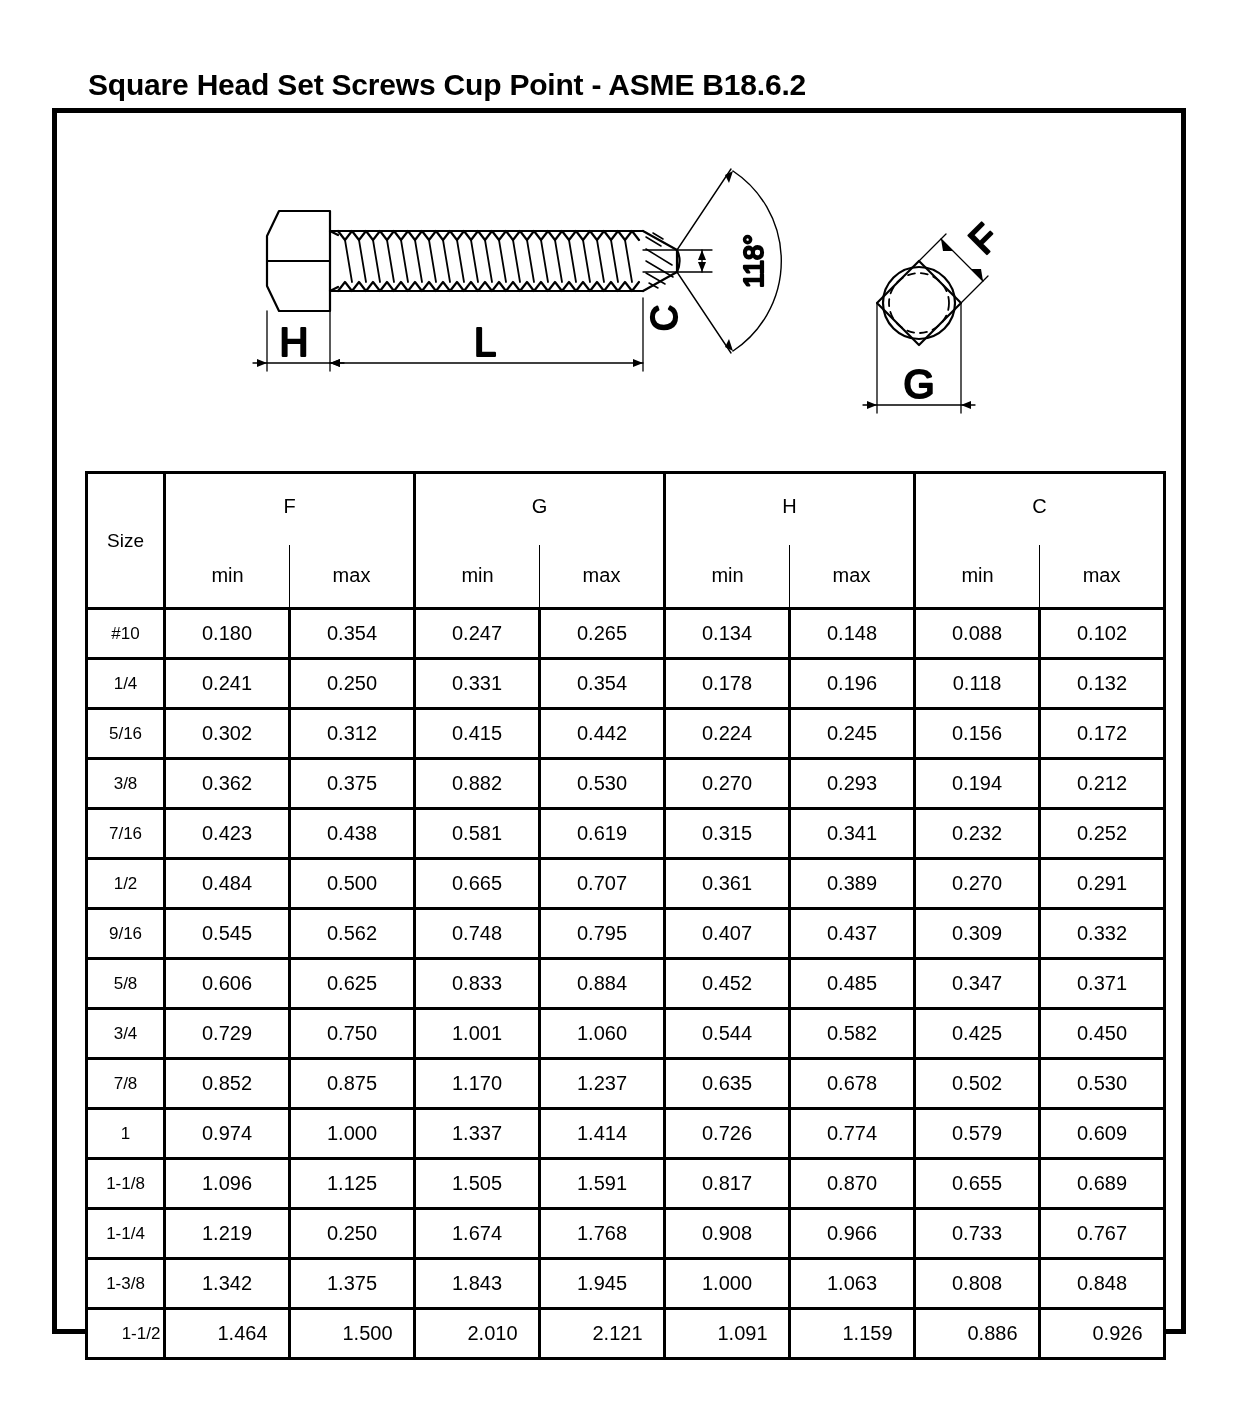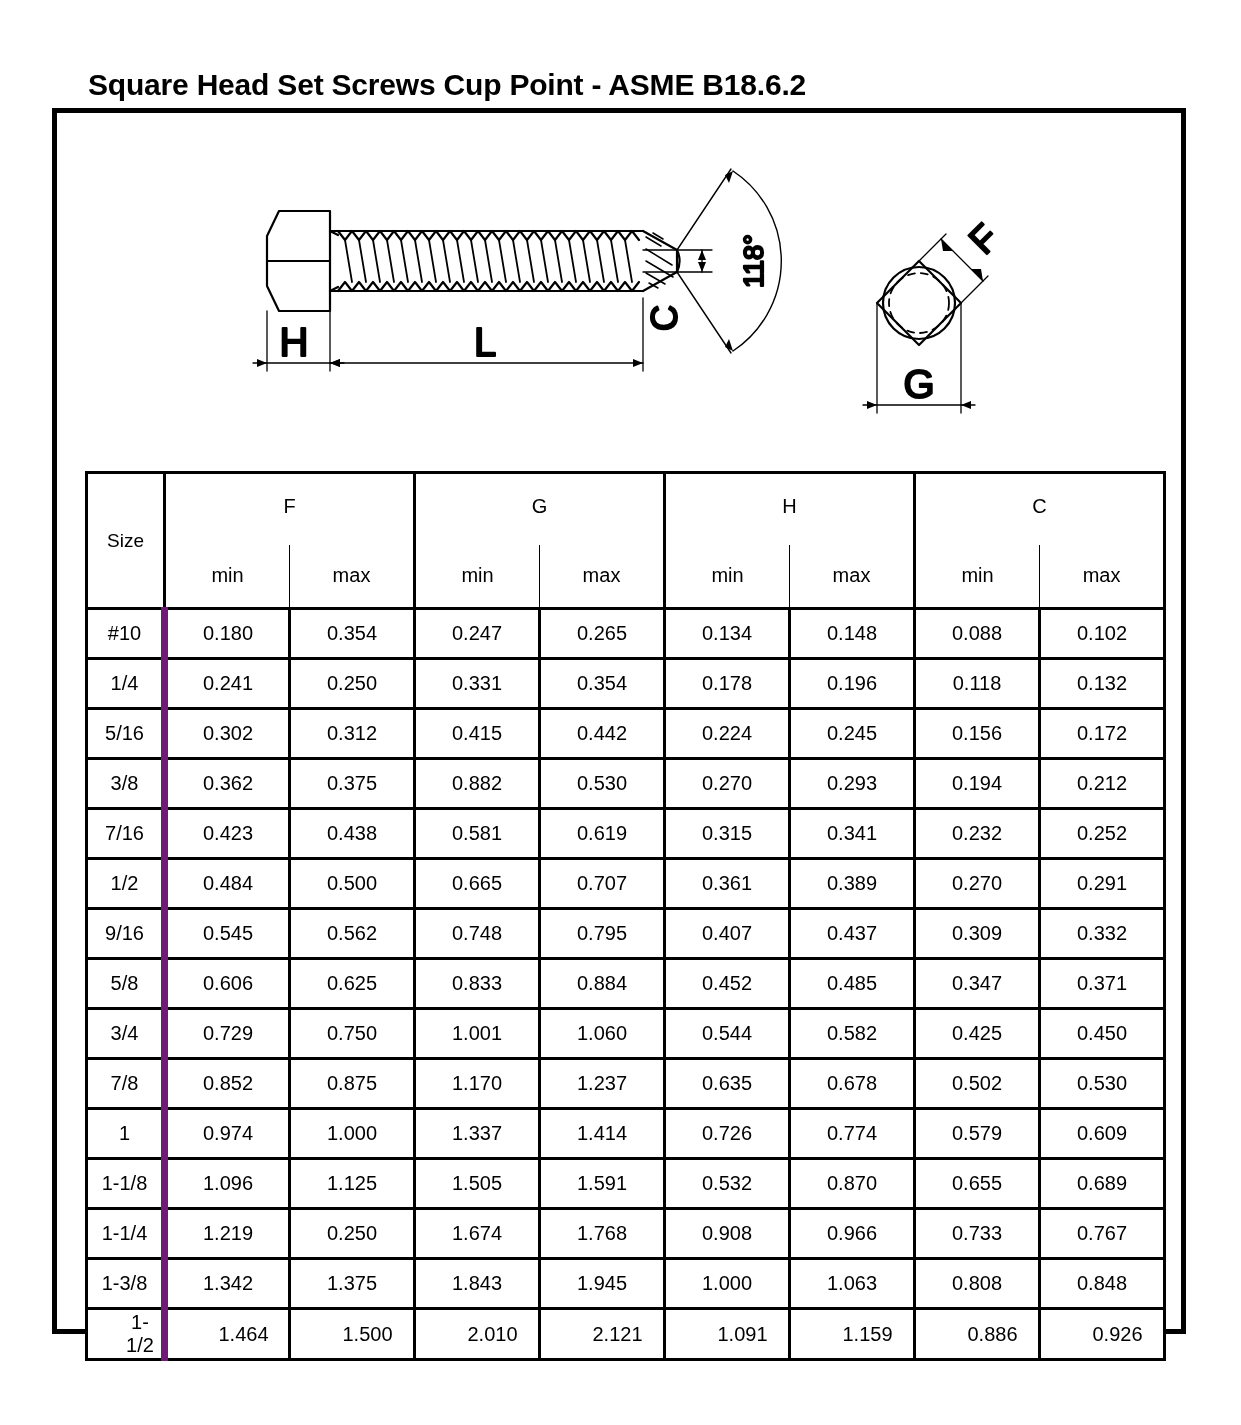--- a/index.html
+++ b/index.html
@@ -96,22 +96,22 @@
     font-size: 20px;
     height: 58px;
     border-bottom: 3px solid #000;
     padding-bottom: 3px;
     vertical-align: bottom;
   }
   th.sub.min-col { border-left: 3px solid #000; }
   th.sub.max-col { border-left: 1px solid #000; }
 
   td.size-cell {
-    font-size: 20px;
-    border-right: 7px solid #701a75;
+    font-size: 17px;
+    border-right: 1px solid #701a75;
     border-bottom: 3px solid #000;
     height: 45px;
   }
   td.val {
     font-size: 20px;
     border-bottom: 3px solid #000;
     height: 45px;
   }
   td.val.min-col { border-left: 3px solid #000; }
   td.val.max-col { border-left: 3px solid #000; }
@@ -426,21 +426,21 @@
             <td class="val max-col">0.774</td>
             <td class="val min-col">0.579</td>
             <td class="val max-col">0.609</td>
           </tr>
           <tr>
             <td class="size-cell">1-1/8</td>
             <td class="val min-col">1.096</td>
             <td class="val max-col">1.125</td>
             <td class="val min-col">1.505</td>
             <td class="val max-col">1.591</td>
-            <td class="val min-col">0.532</td>
+            <td class="val min-col">0.817</td>
             <td class="val max-col">0.870</td>
             <td class="val min-col">0.655</td>
             <td class="val max-col">0.689</td>
           </tr>
           <tr>
             <td class="size-cell">1-1/4</td>
             <td class="val min-col">1.219</td>
             <td class="val max-col">0.250</td>
             <td class="val min-col">1.674</td>
             <td class="val max-col">1.768</td>

